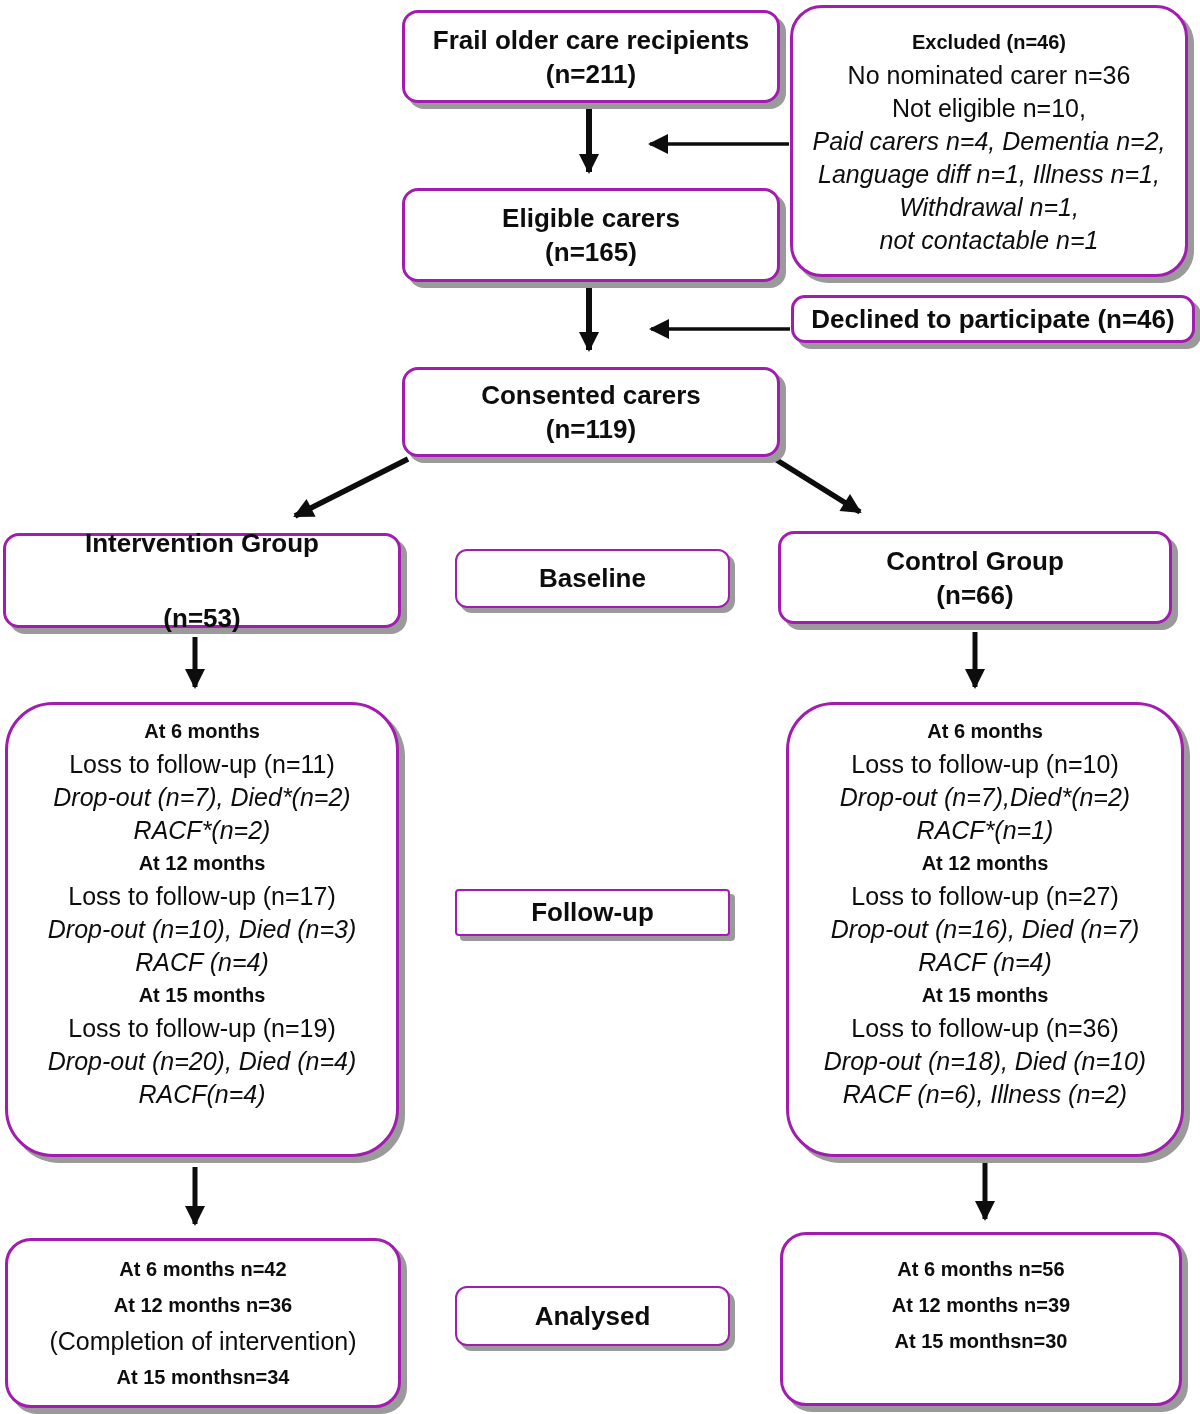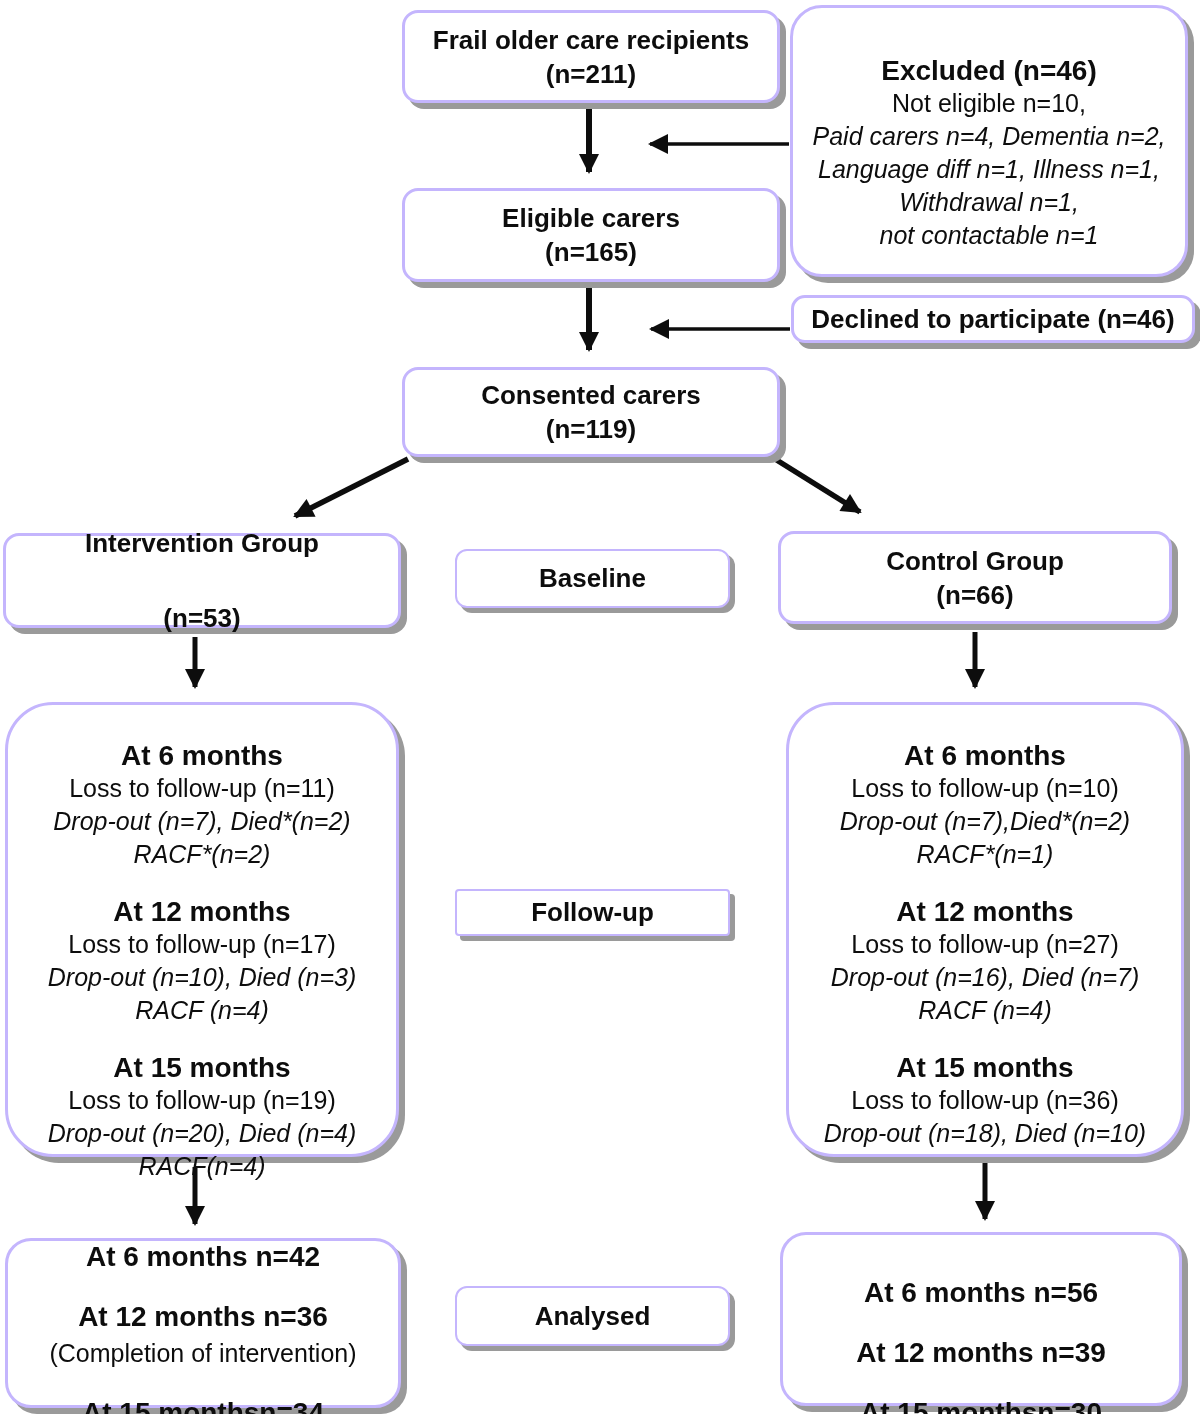--- a/index.html
+++ b/index.html
@@ -1,28 +1,28 @@
 <!DOCTYPE html>
 <html><head>
 <meta charset="utf-8">
 <style>
   html,body{margin:0;padding:0;background:#ffffff;}
   #canvas{
     position:relative;width:1200px;height:1414px;background:#ffffff;
     font-family:"Liberation Sans", sans-serif;color:#0d0d0d;overflow:hidden;
   }
   .box{
-    position:absolute;background:#ffffff;border:3px solid #c4b5fd;
+    position:absolute;background:#ffffff;border:3px solid #a21caf;
     box-shadow:6px 6px 0 #9a9a9a;box-sizing:border-box;
     display:flex;flex-direction:column;align-items:center;justify-content:center;
     text-align:center;
   }
   .title{font-size:26px;font-weight:bold;line-height:34px;white-space:nowrap;}
   .ln{font-size:25px;line-height:33px;white-space:nowrap;}
-  .b{font-weight:bold;font-size:28px;margin-top:24px;}
+  .b{font-weight:bold;font-size:20px;}
   .i{font-style:italic;}
   .label-box .ln{font-size:26px;font-weight:bold;}
   .big{justify-content:flex-start;padding-top:10px;border-radius:48px;}
   .bottom .ln{line-height:36px;}
   #arrows{position:absolute;left:0;top:0;pointer-events:none;}
 </style>
 </head>
 <body>
 
 <div id="canvas">
@@ -45,20 +45,21 @@
     <line x1="985" y1="1163" x2="985" y2="1219" stroke="#0d0d0d" stroke-width="5" marker-end="url(#ah)"></line>
   </svg>
 
   <div class="box" style="left:402px;top:10px;width:378px;height:93px;border-radius:16px;">
     <div class="title">Frail older care recipients</div>
     <div class="title">(n=211)</div>
   </div>
 
   <div class="box" style="left:790px;top:5px;width:398px;height:272px;border-radius:32px;">
     <div class="ln b">Excluded (n=46)</div>
+    <div class="ln">No nominated carer n=36</div>
     <div class="ln">Not eligible n=10,</div>
     <div class="ln i">Paid carers n=4, Dementia n=2,</div>
     <div class="ln i">Language diff n=1, Illness n=1,</div>
     <div class="ln i">Withdrawal n=1,</div>
     <div class="ln i">not contactable n=1</div>
   </div>
 
   <div class="box" style="left:402px;top:188px;width:378px;height:94px;border-radius:16px;">
     <div class="title">Eligible carers</div>
     <div class="title">(n=165)</div>
@@ -111,20 +112,21 @@
     <div class="ln">Loss to follow-up (n=10)</div>
     <div class="ln i">Drop-out (n=7),Died*(n=2)</div>
     <div class="ln i">RACF*(n=1)</div>
     <div class="ln b">At 12 months</div>
     <div class="ln">Loss to follow-up (n=27)</div>
     <div class="ln i">Drop-out (n=16), Died (n=7)</div>
     <div class="ln i">RACF (n=4)</div>
     <div class="ln b">At 15 months</div>
     <div class="ln">Loss to follow-up (n=36)</div>
     <div class="ln i">Drop-out (n=18), Died (n=10)</div>
+    <div class="ln i">RACF (n=6), Illness (n=2)</div>
   </div>
 
   <div class="box bottom" style="left:5px;top:1238px;width:396px;height:170px;border-radius:26px;">
     <div class="ln b">At 6 months n=42</div>
     <div class="ln b">At 12 months n=36</div>
     <div class="ln">(Completion of intervention)</div>
     <div class="ln b">At 15 monthsn=34</div>
   </div>
 
   <div class="box label-box" style="left:455px;top:1286px;width:275px;height:60px;border-radius:12px;border-width:2.5px;box-shadow:5px 5px 0 #9a9a9a;">

